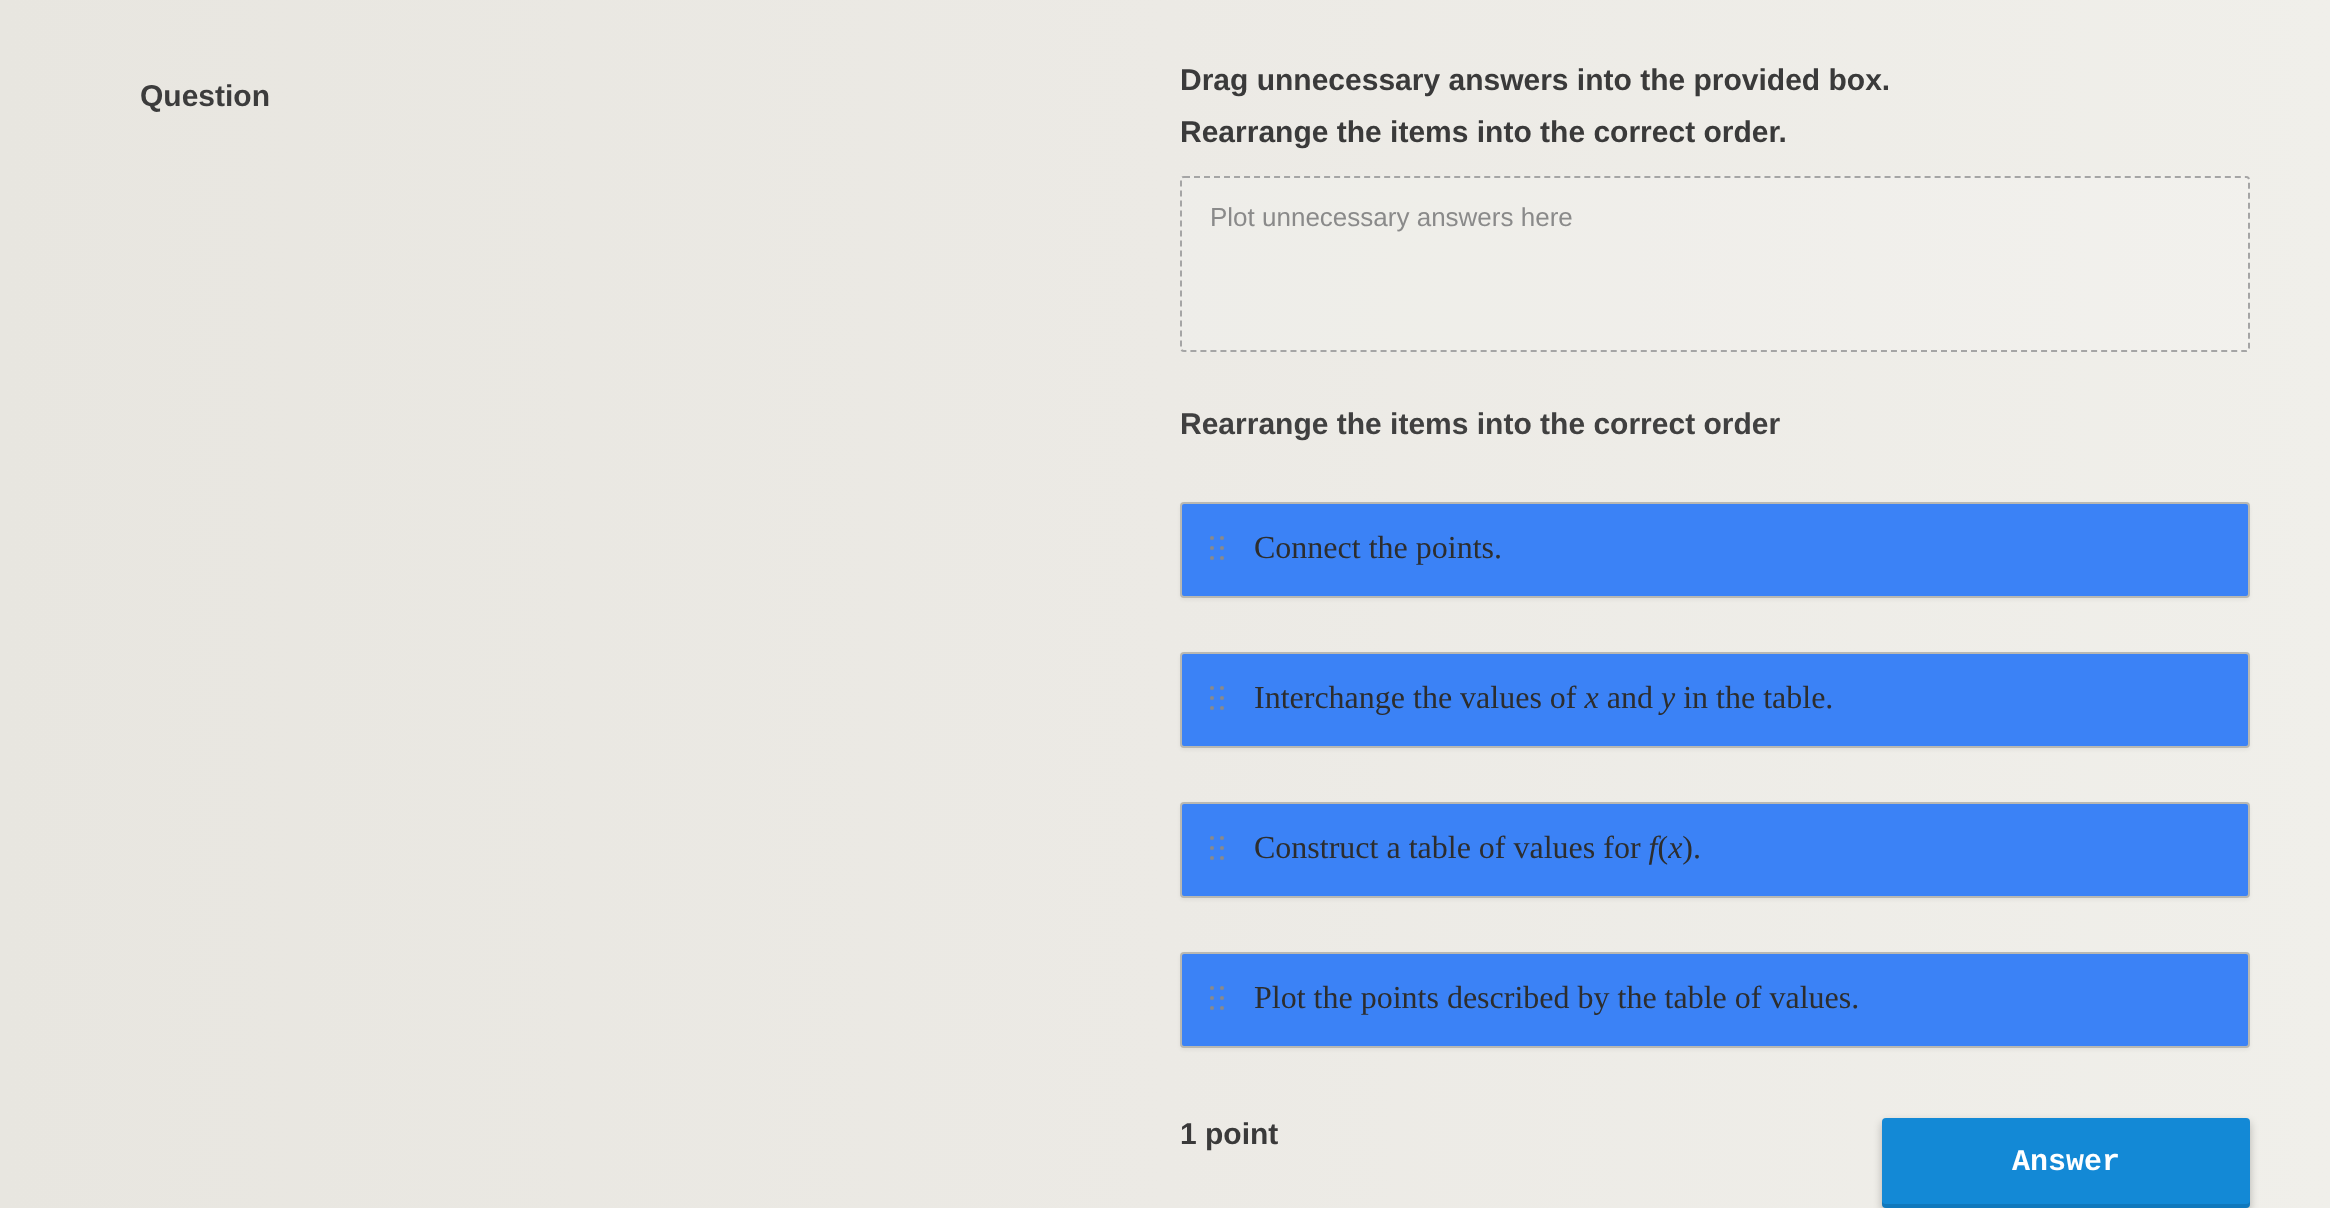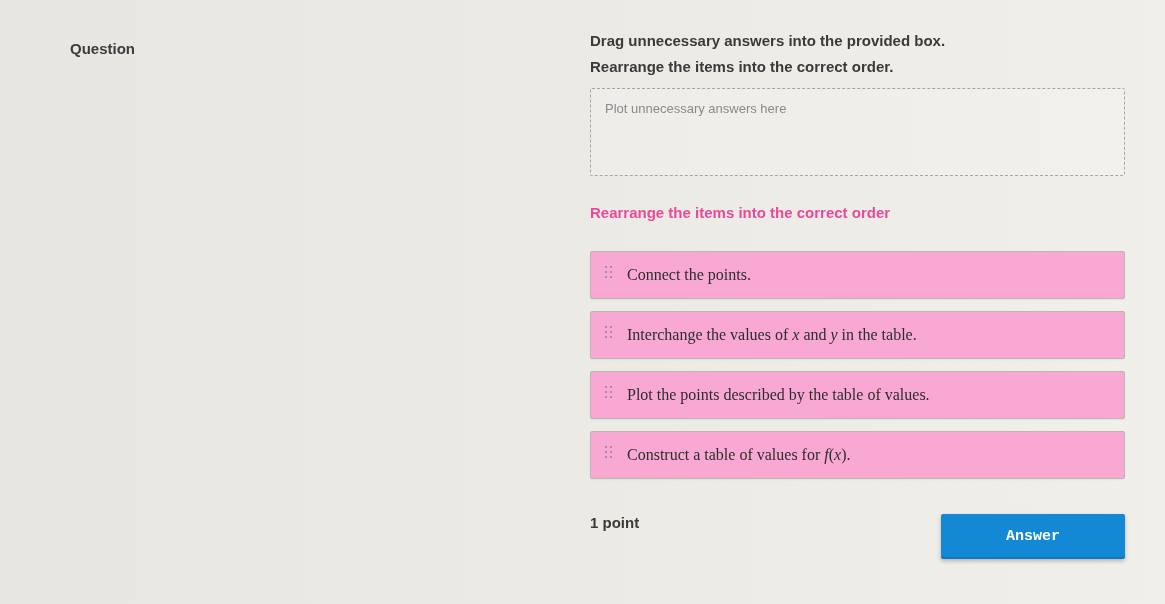--- a/index.html
+++ b/index.html
@@ -62,31 +62,31 @@
     }
     .drop-box-placeholder {
       font-family: -apple-system, "Helvetica Neue", Arial, sans-serif;
       font-size: 13px;
       color: #8a8a8a;
     }
     .rearrange-heading {
       font-family: -apple-system, "Helvetica Neue", Arial, sans-serif;
       font-weight: 700;
       font-size: 15px;
-      color: #ec4899;
+      color: #404040;
       margin-bottom: 30px;
     }
     .draggable-item {
-      background: #f9a8d4;
+      background: #3b82f6;
       border: 1px solid #b8b8b3;
       border-radius: 2px;
       padding: 14px 14px;
-      margin-bottom: 12px;
+      margin-bottom: 27px;
       display: flex;
-      align-items: flex-start;
+      align-items: center;
       gap: 12px;
       box-shadow: 0 1px 2px rgba(0,0,0,0.05);
       cursor: move;
     }
     .drag-handle {
       width: 10px;
       height: 14px;
       display: grid;
       grid-template-columns: repeat(2, 2px);
       grid-template-rows: repeat(3, 2px);
@@ -180,33 +180,33 @@
 
       <div class="draggable-item">
         <div class="drag-handle">
           <span></span>
             <span></span>
             <span></span>
             <span></span>
             <span></span>
             <span></span>
         </div>
+        <div class="item-text">Construct a table of values for <span class="math-var">f</span>(<span class="math-var">x</span>).</div>
+      </div>
+
+      <div class="draggable-item">
+        <div class="drag-handle">
+          <span></span>
+            <span></span>
+            <span></span>
+            <span></span>
+            <span></span>
+            <span></span>
+        </div>
         <div class="item-text">Plot the points described by the table of values.</div>
-      </div>
-
-      <div class="draggable-item">
-        <div class="drag-handle">
-          <span></span>
-            <span></span>
-            <span></span>
-            <span></span>
-            <span></span>
-            <span></span>
-        </div>
-        <div class="item-text">Construct a table of values for <span class="math-var">f</span>(<span class="math-var">x</span>).</div>
       </div>
 
     </div>
 
     <div class="bottom-row">
       <div class="points-text">1 point</div>
       <button class="answer-button">Answer</button>
     </div>
 
   </div>

